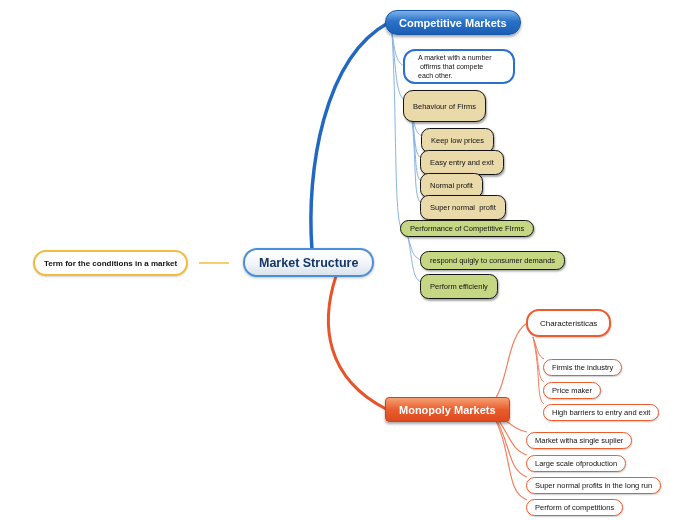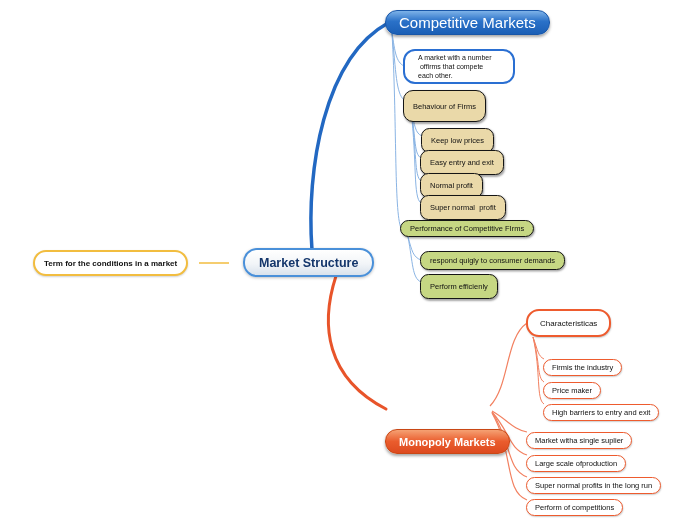--- a/index.html
+++ b/index.html
@@ -35,32 +35,31 @@
     background:#ffffff;
     font-weight:bold;font-size:8px;
     padding:0 9px;
     box-shadow:0 1px 2px rgba(0,0,0,0.18);
   }
   
   .main-blue{
     height:25px;border-radius:12px;
     border:1px solid #1856a8;
     background:linear-gradient(#7db2e8, #2a71c8 45%, #1b5fb5);
-    color:#ffffff;font-weight:normal;font-size:15px;
+    color:#ffffff;font-weight:bold;font-size:11px;
     padding:0 13px;
     box-shadow:0 2px 3px rgba(0,0,0,0.35);
   }
   .main-orange{
-    height:25px;border-radius:12px;
+    height:25px;border-radius:4px;
     border:1px solid #c94715;
     background:linear-gradient(#f5a173, #ea5c2d 50%, #dd4a1f);
     color:#ffffff;font-weight:bold;font-size:11px;
     padding:0 13px;
     box-shadow:0 2px 3px rgba(0,0,0,0.35);
-    margin-top:32px;
   }
   
   .desc-box{
     width:112px;height:35px;border-radius:12px;
     border:2px solid #2a6fd2;
     background:#ffffff;
     font-size:7px;line-height:9px;
     flex-direction:column;align-items:flex-start;justify-content:center;
     padding:0 6px 0 13px;
   }

